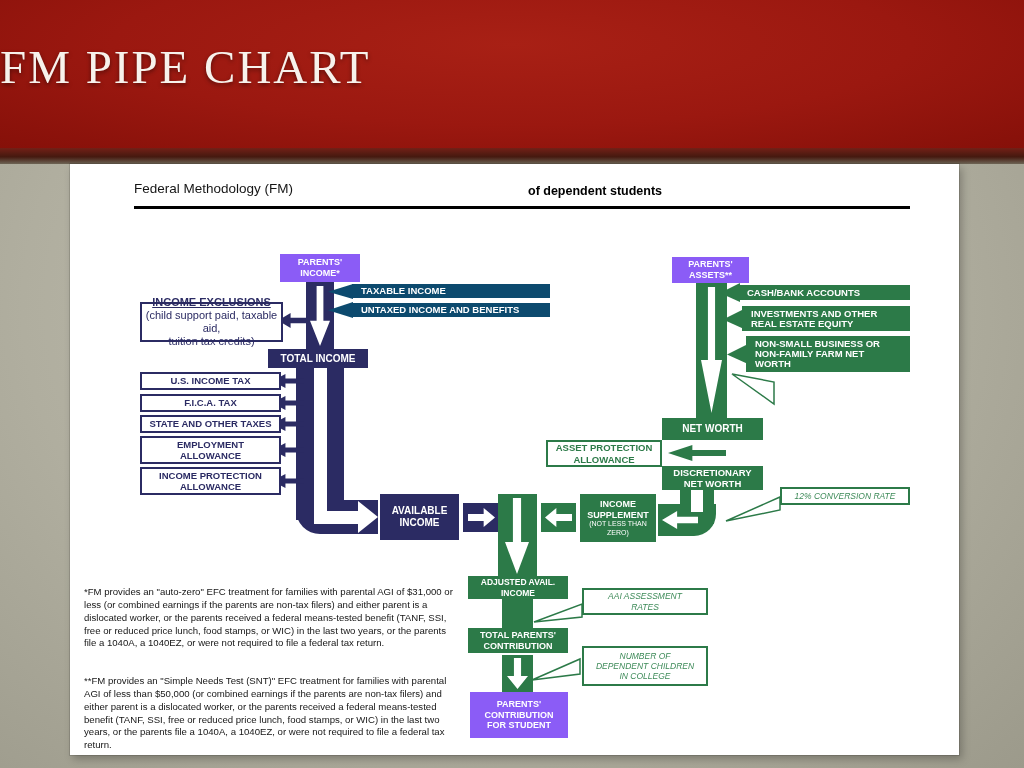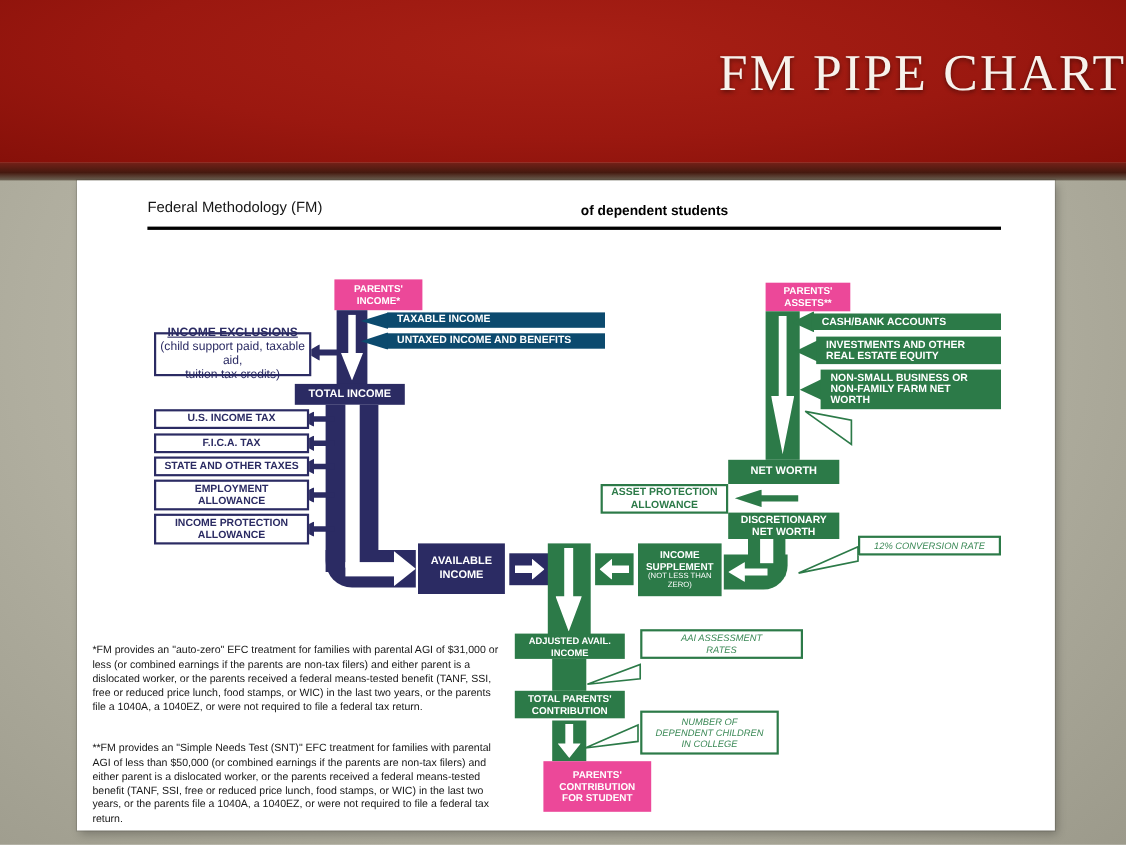--- a/index.html
+++ b/index.html
@@ -13,38 +13,38 @@
   #header{
     left:0;top:0;width:1024px;height:148px;
     background:radial-gradient(ellipse at 50% 30%, #a82015 0%, #9b1810 55%, #861009 100%);
   }
   #header-band{
     left:0;top:148px;width:1024px;height:16px;
     background:linear-gradient(180deg,#732017 0%,#45190f 55%,#6d6455 100%);
   }
   #slide-title{
     left:0;top:40px;width:1024px;height:70px;
-    text-align:right;
+    text-align:left;
     font-family:"Liberation Serif",serif;
     font-size:47px;letter-spacing:2px;color:#f7f2ec;
     text-shadow:0 2px 4px rgba(0,0,0,.45);
   }
   
   #panel{
     left:70px;top:164px;width:889px;height:591px;background:#ffffff;
     box-shadow:0 0 0 1px rgba(0,0,0,.12), 3px 4px 8px rgba(0,0,0,.25);
   }
   
   .bx{position:absolute;box-sizing:border-box;display:flex;flex-direction:column;
       align-items:center;justify-content:center;text-align:center;
       font-weight:700;line-height:1.18;}
   .pre{white-space:pre-line;}
   .navy{background:#2b2b63;color:#fff;}
   .green{background:#2c7a48;color:#fff;}
-  .blackbx{background:#ec4899;color:#fff;margin-left:24px;}
+  .blackbx{background:#8b5cf6;color:#fff;}
   .wnavy{background:#fff;border:2px solid #2b2b63;color:#2b2b63;}
   .wgreen{background:#fff;border:2px solid #2c7a48;color:#2c7a48;}
   .callout{background:#fff;border:2px solid #2c7a48;color:#3d8a58;
            font-style:italic;font-weight:400;}
   .bar{position:absolute;box-sizing:border-box;display:flex;align-items:center;
        font-weight:700;color:#fff;padding-left:9px;line-height:1.05;text-align:left;}
   .nb{background:#0c4a6e;}
   .gb{background:#2c7a48;}
   .pipe{position:absolute;box-sizing:border-box;}
   .wstem{position:absolute;background:#fff;}
@@ -178,21 +178,21 @@
   <div class="bx callout" style="left:710px;top:323px;width:130px;height:18px;font-size:8.5px;">12% CONVERSION RATE</div>
 
   <div class="bx green pre" style="left:398px;top:412px;width:100px;height:23px;font-size:8.5px;">ADJUSTED AVAIL.
 INCOME</div>
 
   <div class="pipe green" style="left:432px;top:435px;width:31px;height:29px;"></div>
 
   <svg class="tail" style="left:464px;top:438px;" width="50" height="22">
     <polygon points="0,20 48,2 48,15" fill="#ffffff" stroke="#2c7a48" stroke-width="1.5"></polygon>
   </svg>
-  <div class="bx callout pre" style="left:512px;top:408px;width:148px;height:27px;font-size:8.5px;">AAI ASSESSMENT
+  <div class="bx callout pre" style="left:512px;top:424px;width:126px;height:27px;font-size:8.5px;">AAI ASSESSMENT
 RATES</div>
 
   <div class="bx green pre" style="left:398px;top:464px;width:100px;height:25px;font-size:9px;">TOTAL PARENTS'
 CONTRIBUTION</div>
 
   <div class="pipe green" style="left:432px;top:491px;width:31px;height:37px;"></div>
   <div class="whiteDown" style="left:437px;top:494px;width:21px;height:31px;"></div>
 
   <svg class="tail" style="left:462px;top:492px;" width="50" height="26">
     <polygon points="0,24 48,3 48,18" fill="#ffffff" stroke="#2c7a48" stroke-width="1.5"></polygon>

